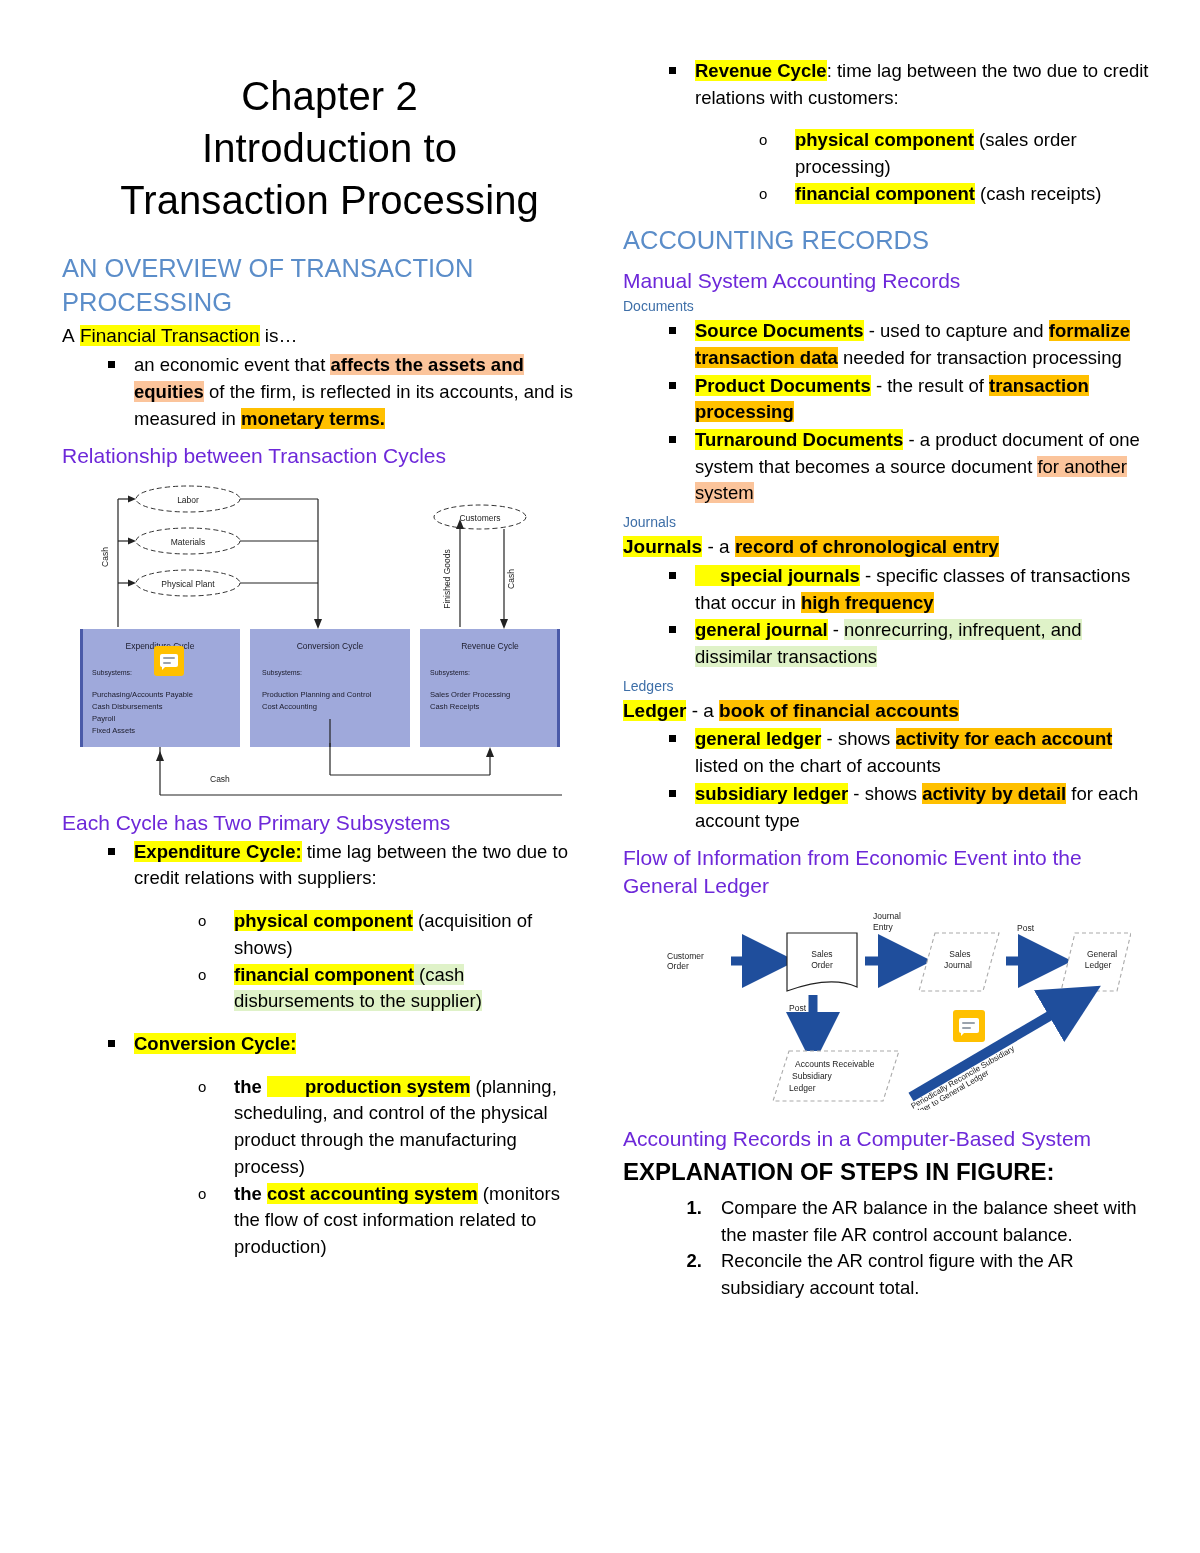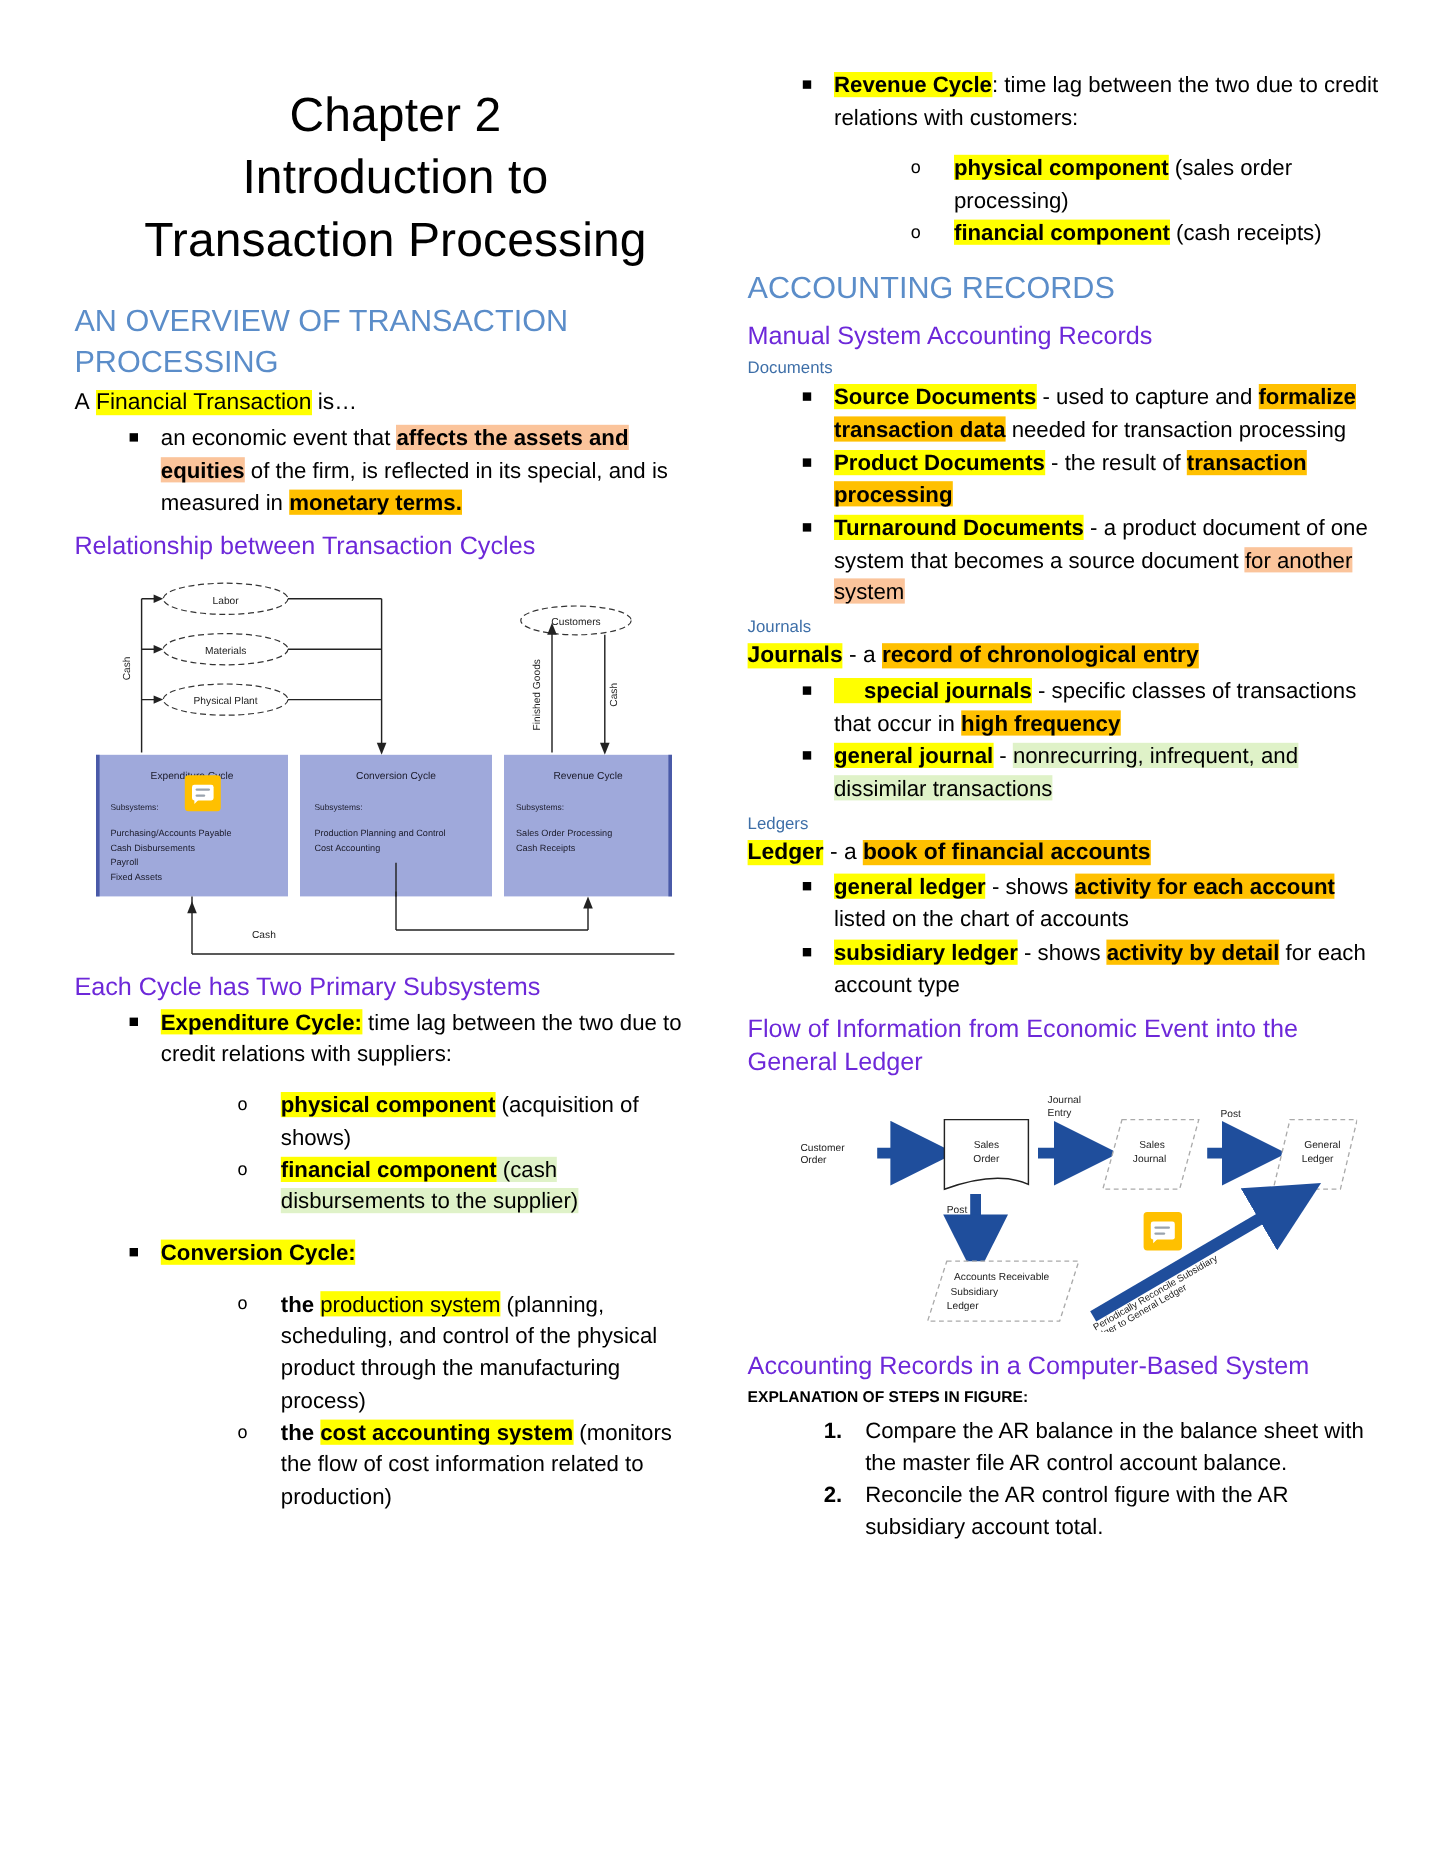--- a/index.html
+++ b/index.html
@@ -55,21 +55,21 @@
   }
   .h3blue.tight { margin-top:2px; }
 
   
   p.body {
     font-size:19px;
     line-height:1.42;
     margin:2px 0 2px 0;
     font-weight:400;
   }
-  p.bodybold { font-weight:bold; font-size:13px; line-height:1.42; margin:2px 0; }
+  p.bodybold { font-weight:bold; font-size:24px; line-height:1.42; margin:2px 0; }
 
   
   ul.lvl1 { list-style:none; margin:2px 0 2px 0; padding:0 0 0 42px; }
   ul.lvl1 > li {
     position:relative;
     font-size:18.5px;
     line-height:1.445;
     margin:0 0 1px 0;
     padding-left:30px;
   }
@@ -150,21 +150,21 @@
         <span>Transaction Processing</span>
       </div>
 
       <div class="h1blue">AN OVERVIEW OF TRANSACTION PROCESSING</div>
 
       <p class="body">
         <span>A</span><span>&nbsp;</span><span class="hl-yellow">Financial Transaction</span><span>&nbsp;</span><span>is…</span>
       </p>
 
       <ul class="lvl1" id="left-bullets">
-          <li><span>an economic event that </span><span class="hl-peach" style="font-weight: bold;">affects the assets and equities</span><span> of the firm, is reflected in its special, and is measured in </span><span class="hl-orange" style="font-weight: bold;">monetary terms.</span></li>
+          <li><span>an economic event that </span><span class="hl-peach" style="font-weight: bold;">affects the assets and equities</span><span> of the firm, is reflected in its accounts, and is measured in </span><span class="hl-orange" style="font-weight: bold;">monetary terms.</span></li>
         </ul>
 
       <div class="h2blue">Relationship between Transaction Cycles</div>
 
       <div class="fig-cycles">
         <svg width="495" height="320" viewBox="0 0 495 320">
 
           <ellipse cx="118" cy="20" rx="52" ry="13" fill="#fff" stroke="#333" stroke-width="1" stroke-dasharray="5,3"></ellipse>
           <text x="118" y="24" font-size="8.5" text-anchor="middle" fill="#222" font-family="Liberation Sans, sans-serif">Labor</text>
 
@@ -244,21 +244,21 @@
         </div>
       </div>
 
       <div class="h2blue">Each Cycle has Two Primary Subsystems</div>
       <ul class="lvl1" id="left-cycle-bullets">
           <li><span class="hl-yellow" style="font-weight: bold;">Expenditure Cycle:</span><span> time lag between the two due to credit relations with suppliers:</span><ul class="lvl2">
               <li class=""><span class="hl-yellow" style="font-weight: bold;">physical component</span><span> (acquisition of shows)</span></li>
               <li class=""><span class="hl-yellow" style="font-weight: bold;">financial component</span><span class="hl-green"> (cash disbursements to the supplier)</span></li>
             </ul></li>
           <li><span class="hl-yellow" style="font-weight: bold;">Conversion Cycle:</span><ul class="lvl2">
-              <li class=""><span style="font-weight: bold;">the </span><span class="hl-yellow" style="font-weight: normal;">production system</span><span> (planning, scheduling, and control of the physical product through the manufacturing process)</span></li>
+              <li class=""><span style="font-weight: bold;">the </span><span class="hl-yellow" style="font-weight: bold; padding-left: 38px;">production system</span><span> (planning, scheduling, and control of the physical product through the manufacturing process)</span></li>
               <li class=""><span style="font-weight: bold;">the </span><span class="hl-yellow" style="font-weight: bold;">cost accounting system</span><span> (monitors the flow of cost information related to production)</span></li>
             </ul></li>
         </ul>
     </div>
 
     <div class="col col-right">
 
       <ul class="lvl1" id="right-revenue-bullet">
           <li><span class="hl-yellow" style="font-weight: bold;">Revenue Cycle</span><span>: time lag between the two due to credit relations with customers:</span><ul class="lvl2">
               <li><span class="hl-yellow" style="font-weight: bold;">physical component</span><span> (sales order processing)</span></li>

